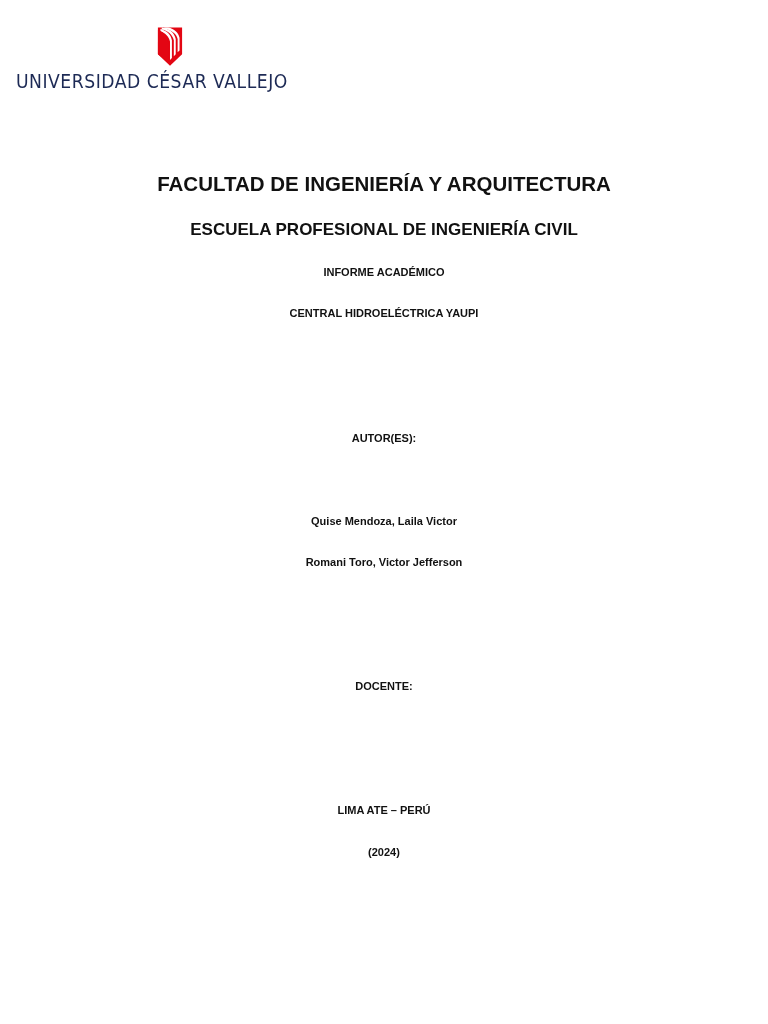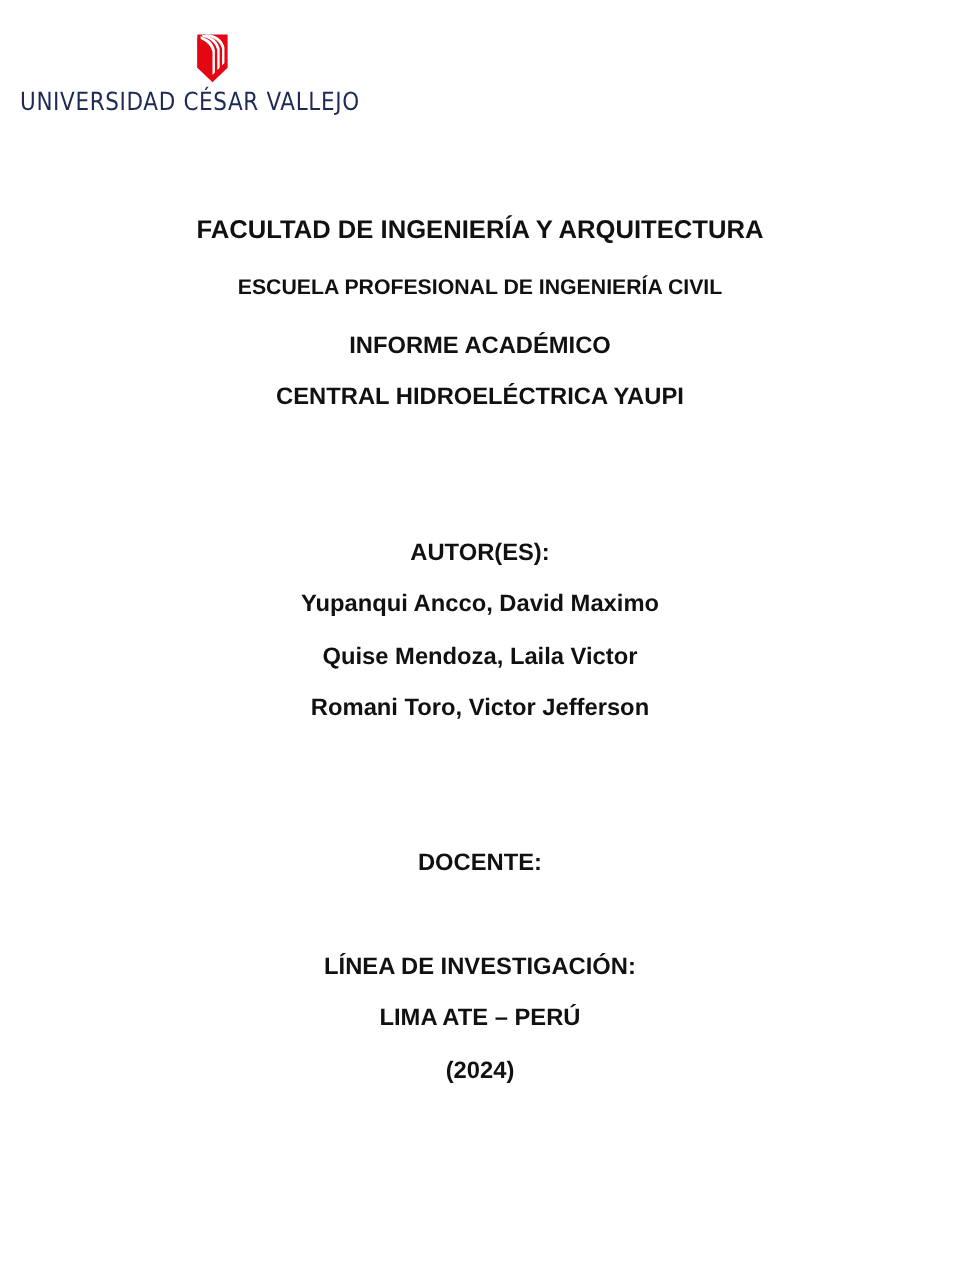--- a/index.html
+++ b/index.html
@@ -52,21 +52,21 @@
       left: 0;
       width: 768px;
       text-align: center;
       font-weight: bold;
       white-space: nowrap;
       line-height: 1;
       margin-top: 28px;
     }
     .faculty { top: 146px; font-size: 20.5px; }
     .school  { top: 193px; font-size: 17px; }
-    .small   { font-size: 19px; }
+    .small   { font-size: 11px; }
   </style>
 </head>
 <body>
 
 <div class="page">
 
   <div class="logo">
     <svg class="logo-shield" viewBox="0 0 42 66">
 
       <path d="M2 4 L40 4 L40 46 L21 64 L2 46 Z" fill="#e30613"></path>
@@ -80,22 +80,20 @@
     <span class="logo-text">UNIVERSIDAD CÉSAR VALLEJO</span>
   </div>
 
   <div class="line faculty">FACULTAD DE INGENIERÍA Y ARQUITECTURA</div>
   <div class="line school">ESCUELA PROFESIONAL DE INGENIERÍA CIVIL</div>
 
   <div class="line small" style="top:239px;">INFORME ACADÉMICO</div>
   <div class="line small" style="top:280px;">CENTRAL HIDROELÉCTRICA YAUPI</div>
 
   <div class="line small" style="top:405px;">AUTOR(ES):</div>
-  <div class="line small" style="top:446px;">Yupanqui Ancco, David Maximo</div>
   <div class="line small" style="top:488px;">Quise Mendoza, Laila Victor</div>
   <div class="line small" style="top:529px;">Romani Toro, Victor Jefferson</div>
 
   <div class="line small" style="top:653px;">DOCENTE:</div>
-  <div class="line small" style="top:736px;">LÍNEA DE INVESTIGACIÓN:</div>
   <div class="line small" style="top:777px;">LIMA ATE – PERÚ</div>
   <div class="line small" style="top:819px;">(2024)</div>
 
 </div>
 
 </body></html>

